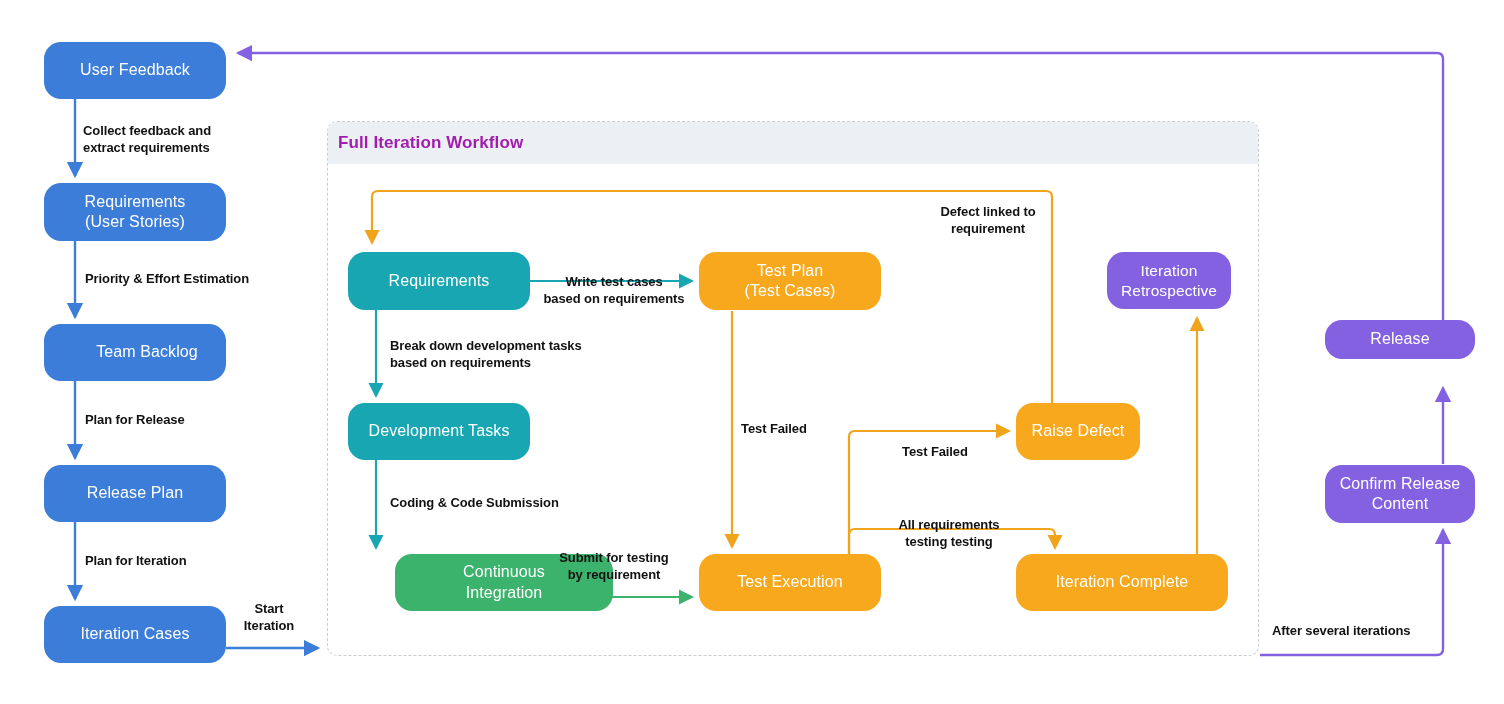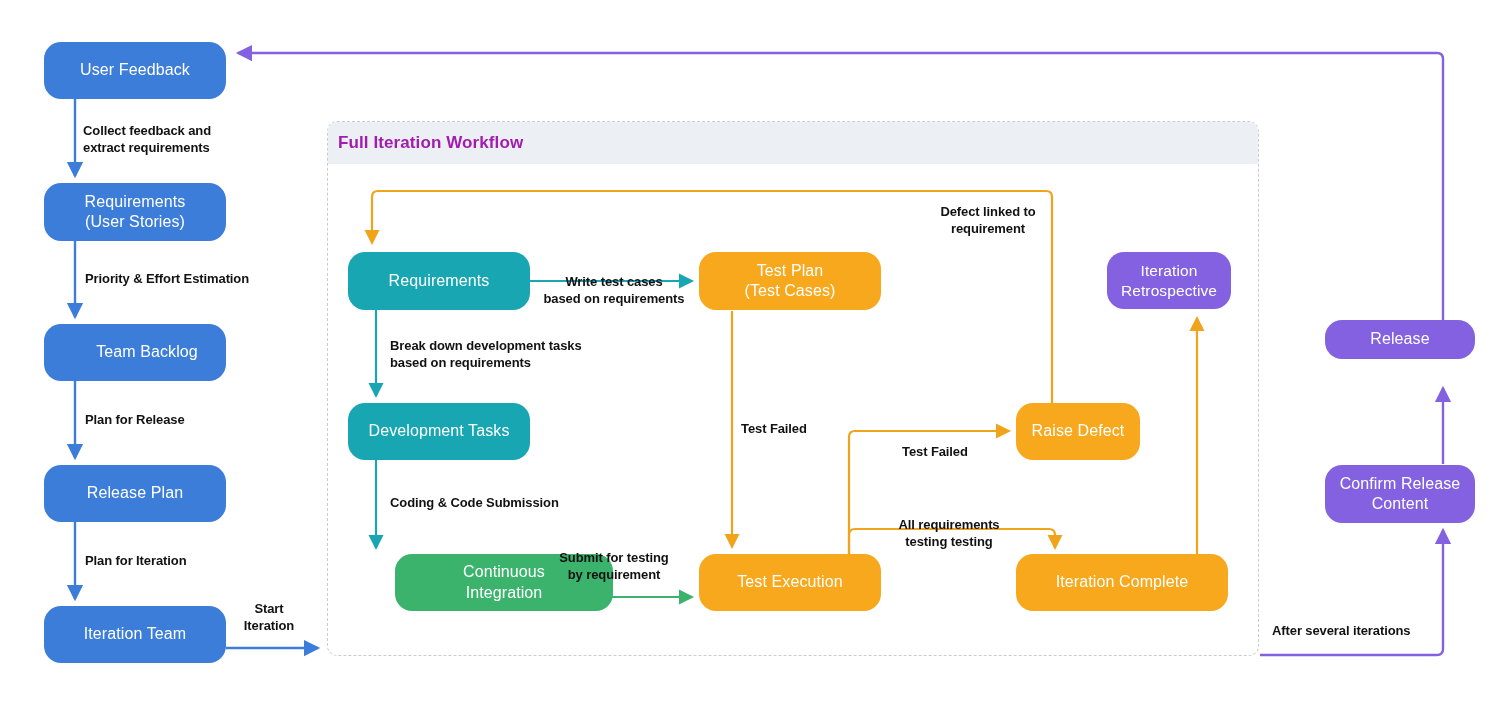--- a/index.html
+++ b/index.html
@@ -133,21 +133,21 @@
 
   <div class="node n-blue" style="left:44px;top:42px;width:182px;height:57px;">User Feedback</div>
 
   <div class="node n-blue" style="left:44px;top:183px;width:182px;height:58px;">Requirements
 (User Stories)</div>
 
   <div class="node n-blue" style="left:44px;top:324px;width:182px;height:57px;padding-left:32px;">Team Backlog</div>
 
   <div class="node n-blue" style="left:44px;top:465px;width:182px;height:57px;">Release Plan</div>
 
-  <div class="node n-blue" style="left:44px;top:606px;width:182px;height:57px;">Iteration Team</div>
+  <div class="node n-blue" style="left:44px;top:606px;width:182px;height:57px;">Iteration Cases</div>
 
   <div class="node n-teal" style="left:348px;top:252px;width:182px;height:58px;">Requirements</div>
 
   <div class="node n-teal" style="left:348px;top:403px;width:182px;height:57px;">Development Tasks</div>
 
   <div class="node n-green" style="left:360px;top:554px;width:218px;height:57px;margin-left:35px;">Continuous
 Integration</div>
 
   <div class="node n-orange" style="left:699px;top:252px;width:182px;height:58px;">Test Plan
 (Test Cases)</div>

